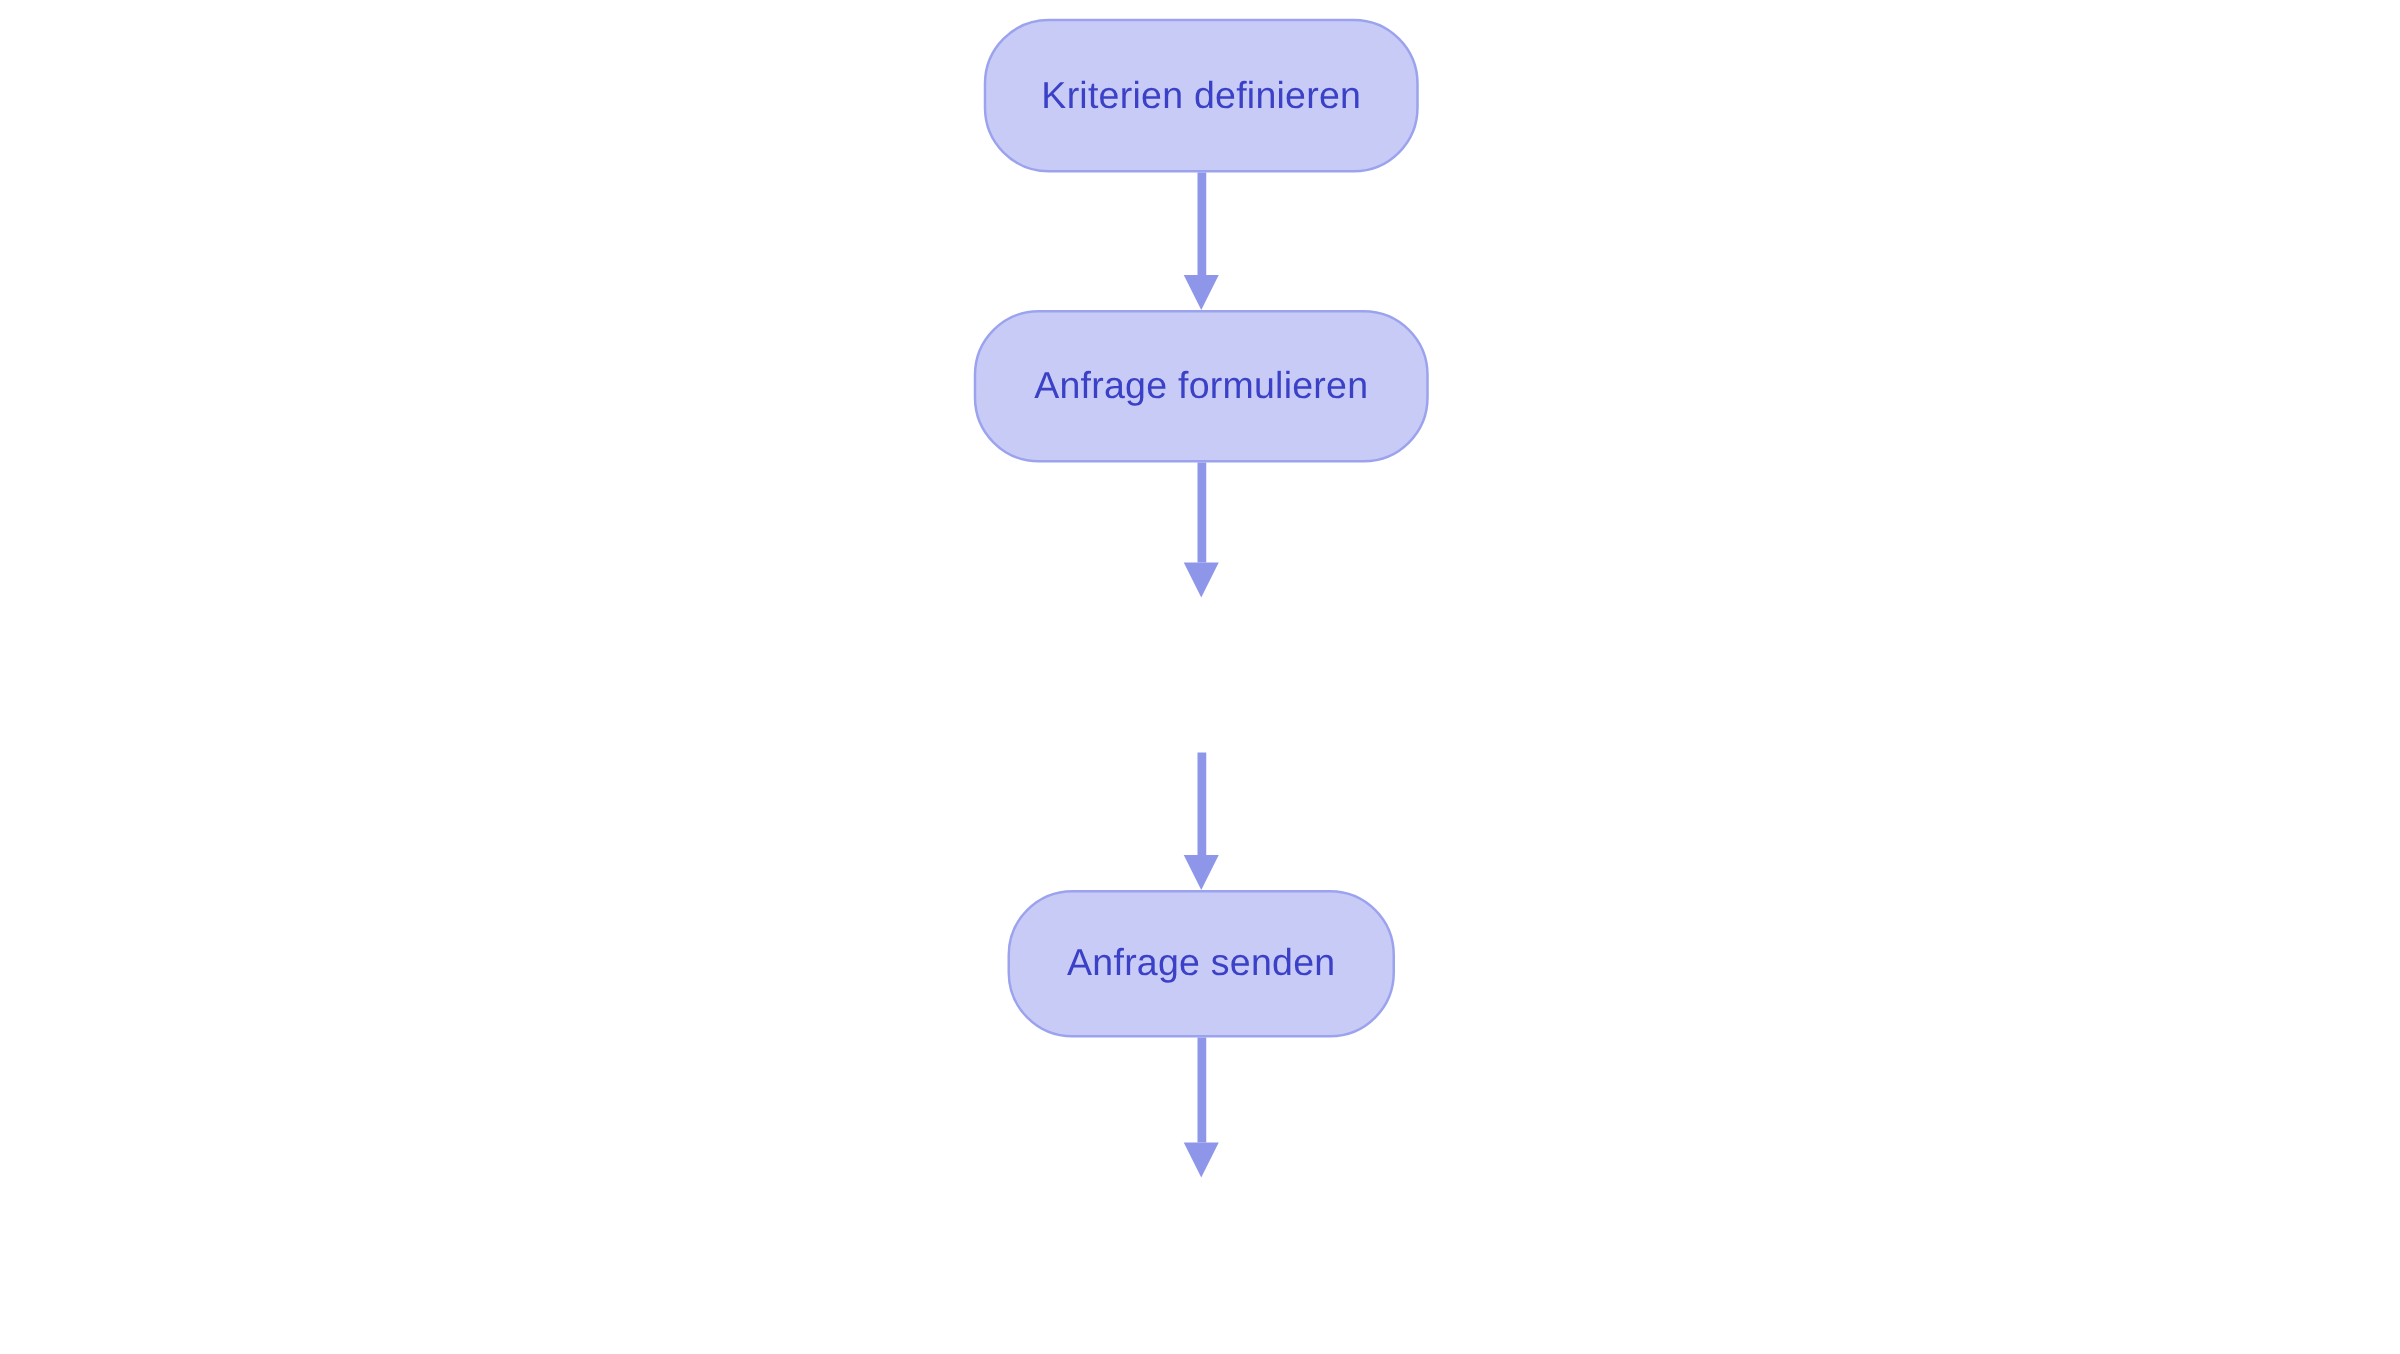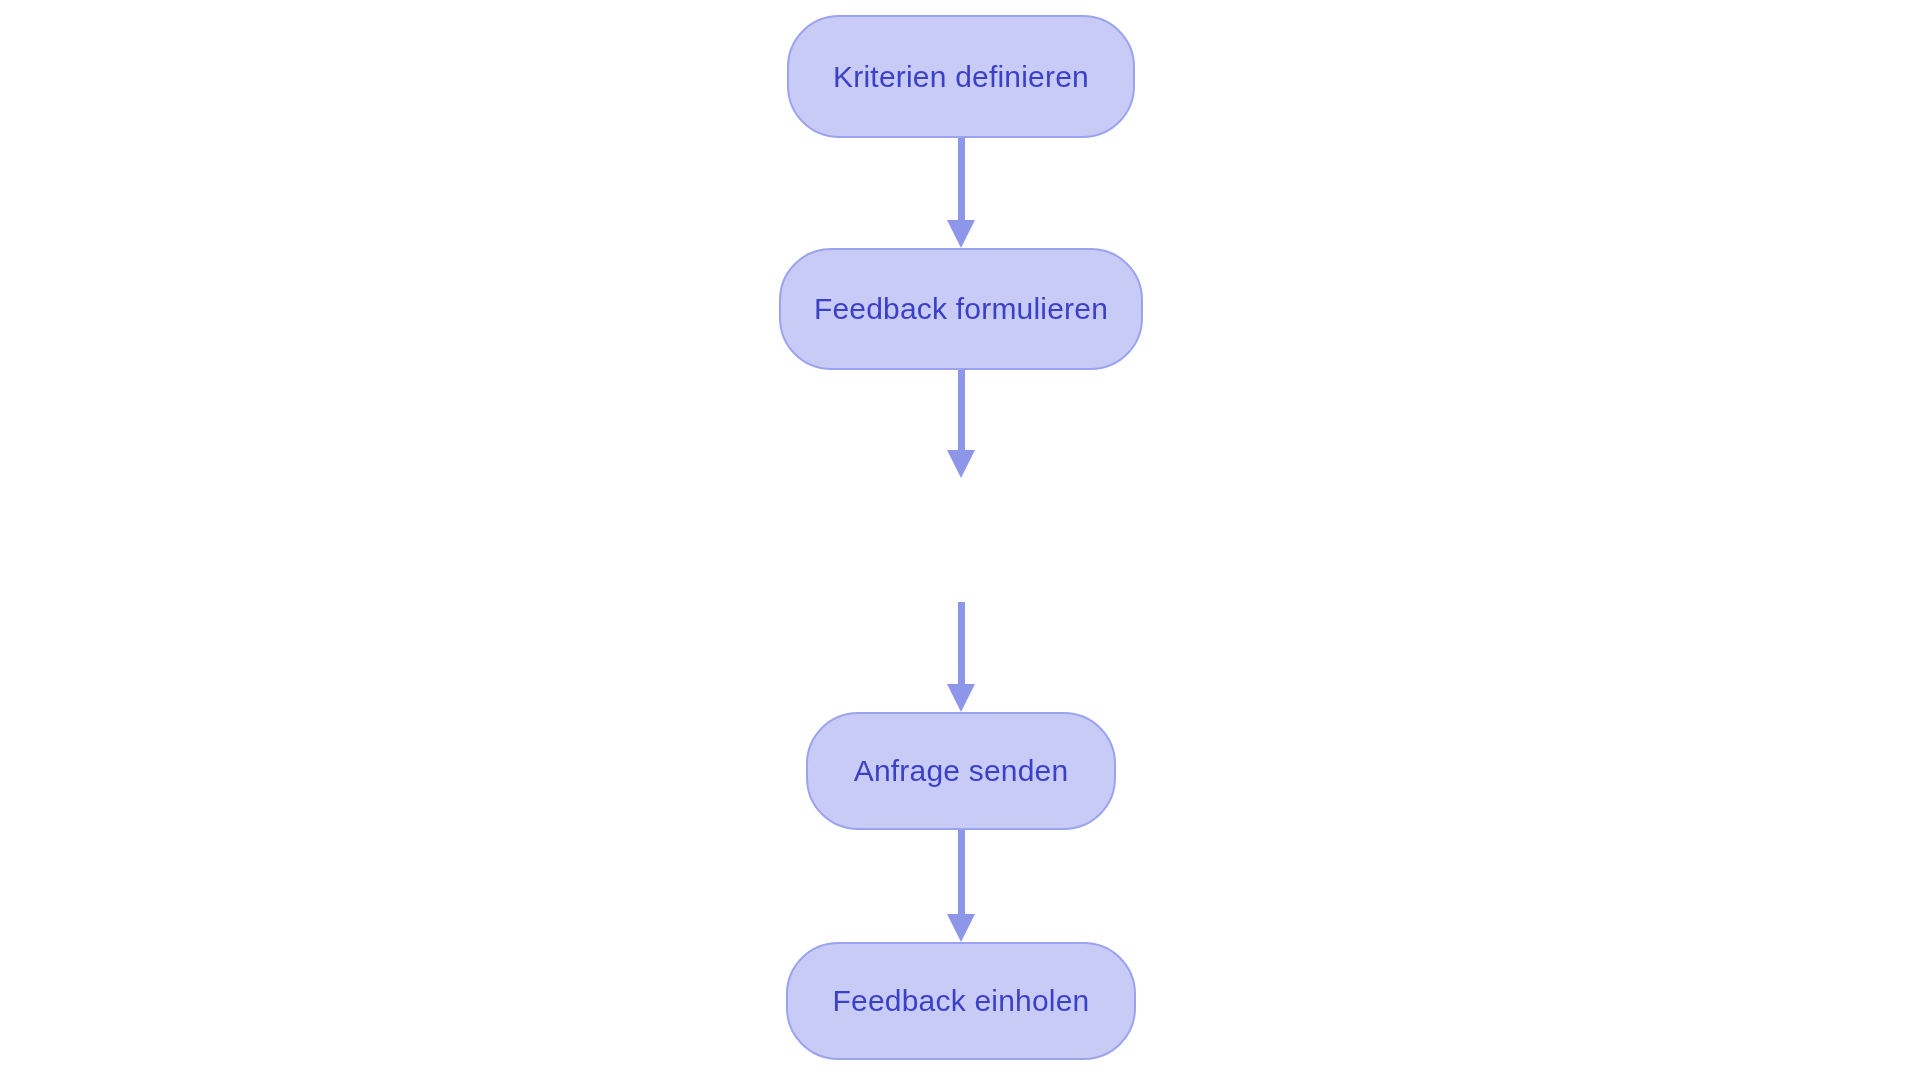--- a/index.html
+++ b/index.html
@@ -67,21 +67,21 @@
   <div class="node" id="node-1">
     <span>Kriterien definieren</span>
   </div>
 
   <div class="edge" id="edge-1">
     <div class="edge-line"></div>
     <div class="edge-head"></div>
   </div>
 
   <div class="node" id="node-2">
-    <span>Feedback formulieren</span>
+    <span>Anfrage formulieren</span>
   </div>
 
   <div class="edge" id="edge-2">
     <div class="edge-line"></div>
     <div class="edge-head"></div>
   </div>
 
 
   <div class="edge" id="edge-3">
     <div class="edge-line"></div>
@@ -90,17 +90,14 @@
 
   <div class="node" id="node-4">
     <span>Anfrage senden</span>
   </div>
 
   <div class="edge" id="edge-4">
     <div class="edge-line"></div>
     <div class="edge-head"></div>
   </div>
 
-  <div class="node" id="node-5">
-    <span>Feedback einholen</span>
-  </div>
 
 </div>
 
 </body></html>

